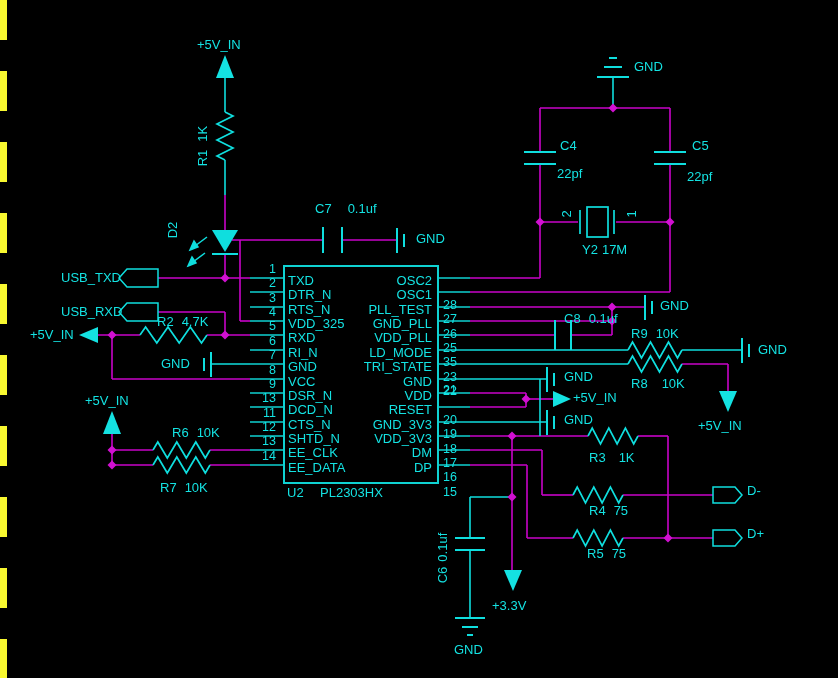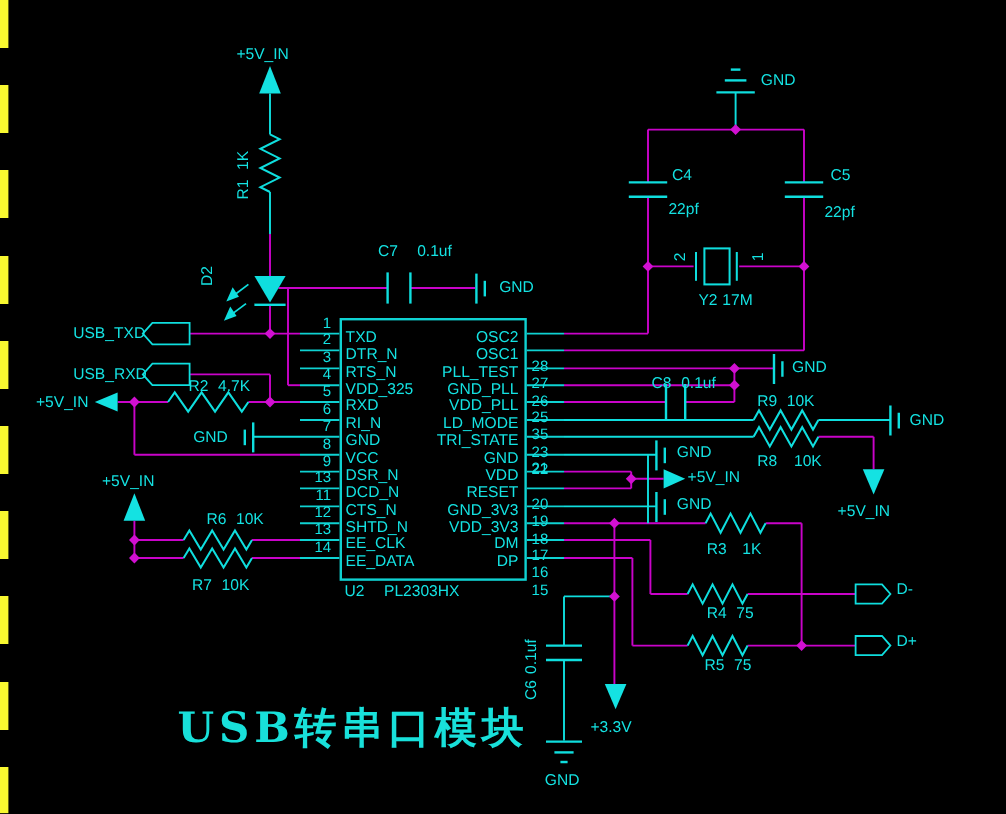--- a/index.html
+++ b/index.html
@@ -329,34 +329,33 @@
   <span class="lbl" style="left:315px;top:202px"><span>C7</span><span class="sp" style="margin-left:16px">0.1uf</span></span>
   <span class="lbl" style="left:416px;top:232px">GND</span>
   <span class="lbl" style="left:634px;top:60px">GND</span>
   <span class="lbl" style="left:560px;top:139px">C4</span>
   <span class="lbl" style="left:557px;top:167px">22pf</span>
   <span class="lbl" style="left:692px;top:139px">C5</span>
   <span class="lbl" style="left:687px;top:170px">22pf</span>
   <span class="rot" style="left:566px;top:214px">2</span>
   <span class="rot" style="left:631px;top:214px">1</span>
   <span class="lbl" style="left:582px;top:243px"><span>Y2</span><span style="margin-left:4px">17M</span></span>
-  <span class="lbl" style="left:543px;top:312px"><span>C8</span><span class="sp">0.1uf</span></span>
+  <span class="lbl" style="left:564px;top:312px"><span>C8</span><span class="sp">0.1uf</span></span>
   <span class="lbl" style="left:660px;top:299px">GND</span>
   <span class="lbl" style="left:631px;top:327px"><span>R9</span><span class="sp">10K</span></span>
   <span class="lbl" style="left:758px;top:343px">GND</span>
   <span class="lbl" style="left:631px;top:377px"><span>R8</span><span class="sp" style="margin-left:14px">10K</span></span>
   <span class="lbl" style="left:564px;top:370px">GND</span>
   <span class="lbl" style="left:573px;top:391px">+5V_IN</span>
   <span class="lbl" style="left:564px;top:413px">GND</span>
   <span class="lbl" style="left:698px;top:419px">+5V_IN</span>
   <span class="lbl" style="left:589px;top:451px"><span>R3</span><span class="sp" style="margin-left:13px">1K</span></span>
   <span class="lbl" style="left:589px;top:504px"><span>R4</span><span class="sp">75</span></span>
   <span class="lbl" style="left:587px;top:547px"><span>R5</span><span class="sp">75</span></span>
   <span class="lbl" style="left:747px;top:484px">D-</span>
   <span class="lbl" style="left:747px;top:527px">D+</span>
   <span class="rot" style="left:442px;top:558px"><span>C6</span><span style="margin-left:5px">0.1uf</span></span>
   <span class="lbl" style="left:492px;top:599px">+3.3V</span>
   <span class="lbl" style="left:454px;top:643px">GND</span>
   <span class="lbl" style="left:287px;top:486px">U2</span>
   <span class="lbl" style="left:320px;top:486px">PL2303HX</span>
 
-  <div id="title">USB转串口模块</div>
 </div>
 
 </body></html>

